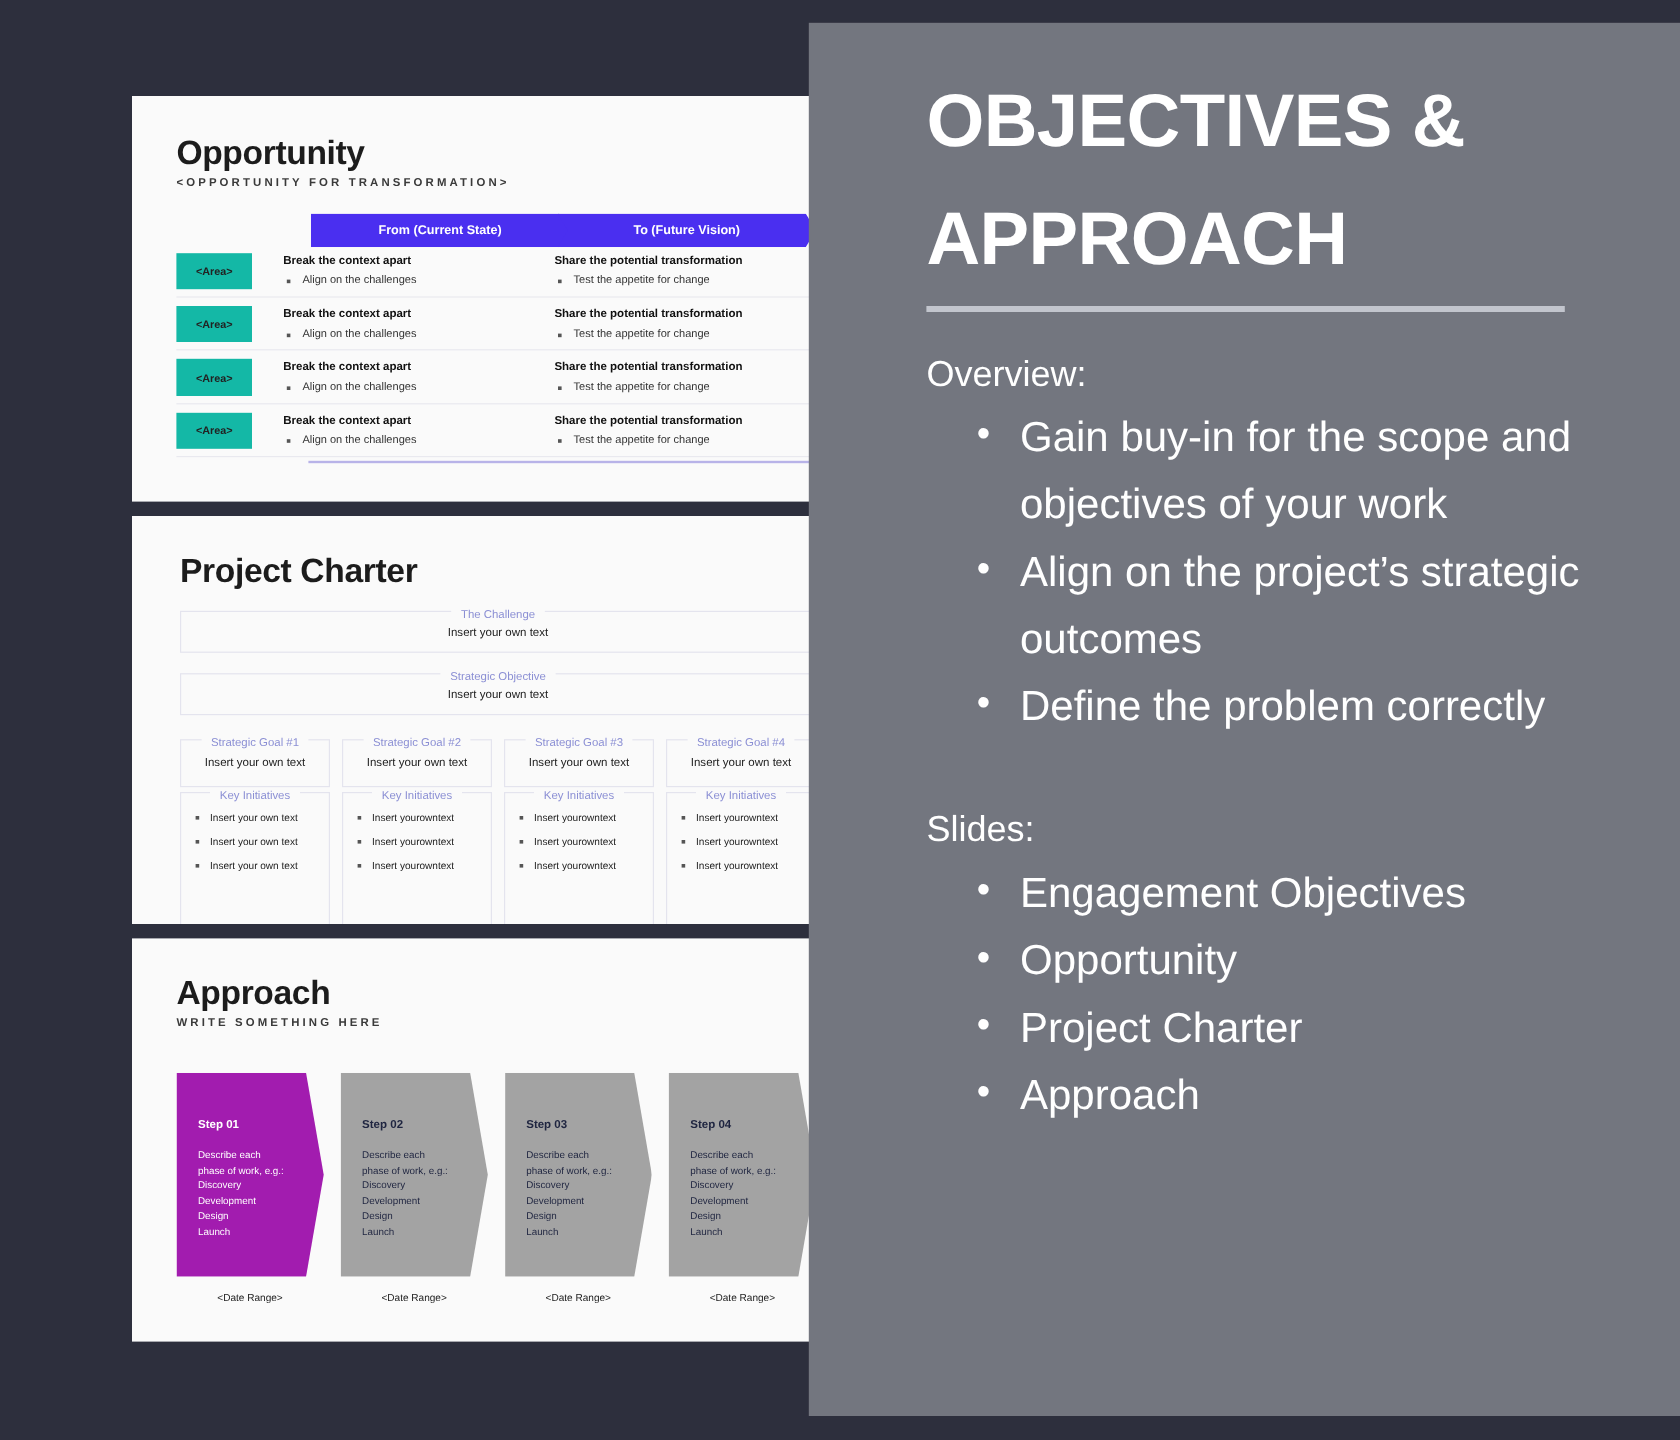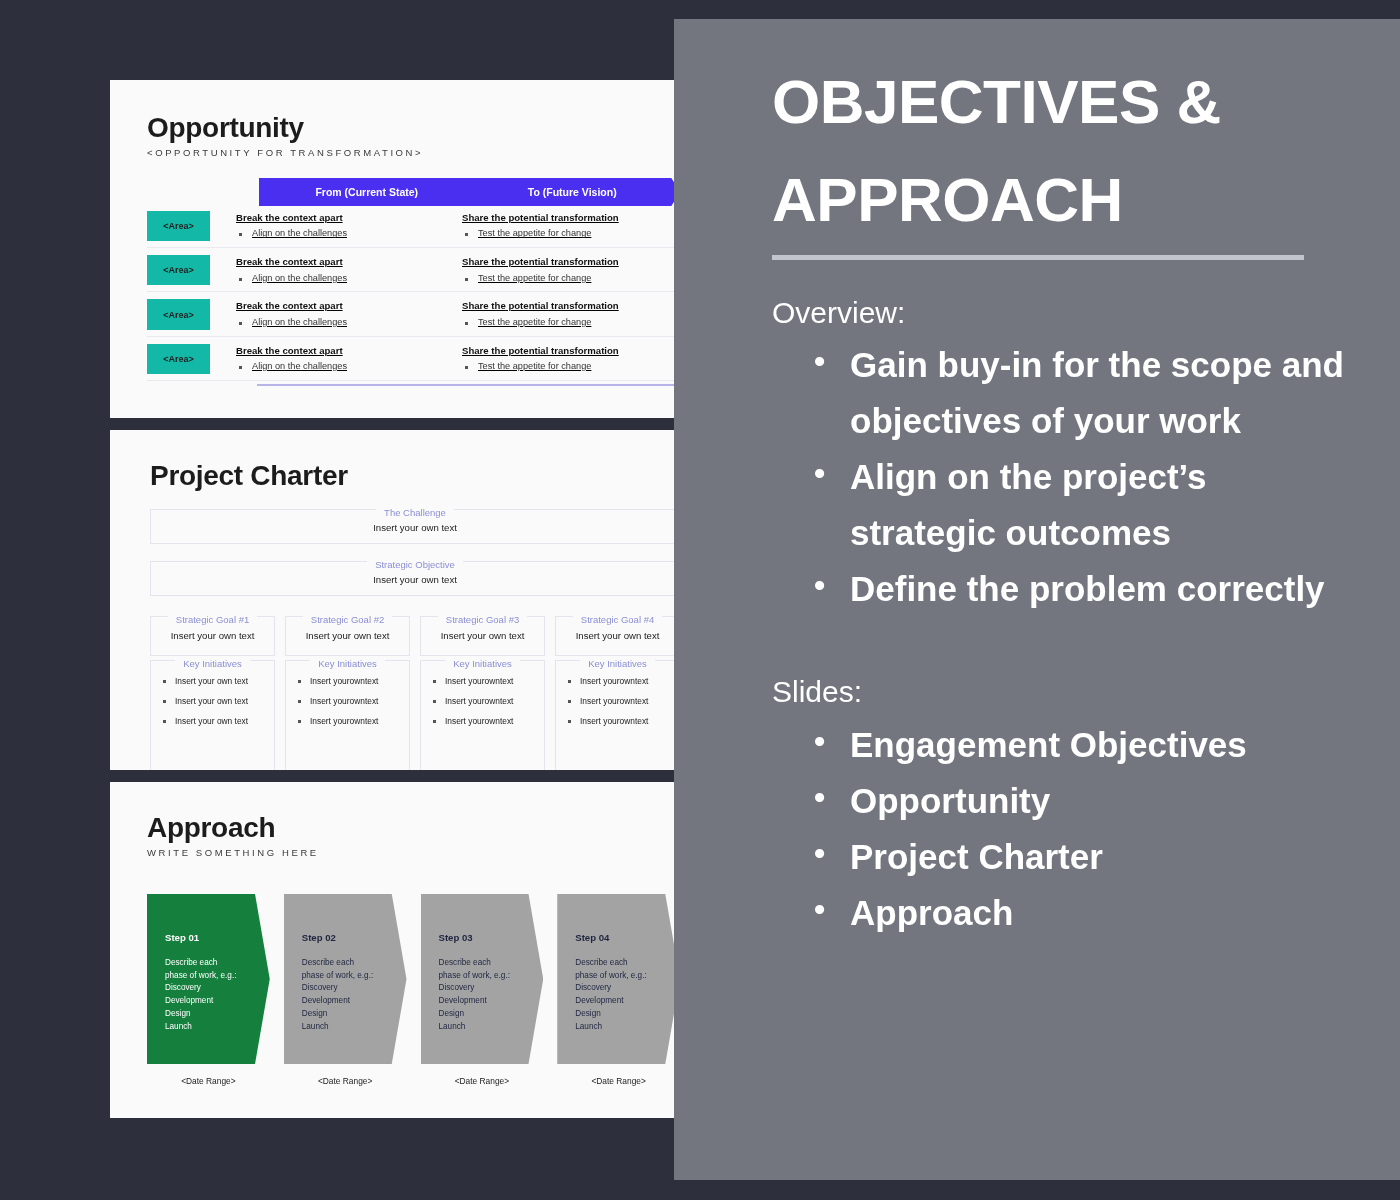--- a/index.html
+++ b/index.html
@@ -28,21 +28,21 @@
   .title-rule {
     width: 532px; height: 5px; background: #c2c5cd;
     margin-top: 6px; margin-bottom: 34px;
   }
   .section-head {
     color: #ffffff; font-size: 30px; font-weight: 400;
     line-height: 1.25; margin-bottom: 6px;
   }
   ul.info-list { list-style: none; margin: 0 0 0 40px; padding: 0; }
   ul.info-list li {
-    color: #ffffff; font-size: 35px; font-weight: 700;
+    color: #ffffff; font-size: 35px; font-weight: 400;
     line-height: 1.6; position: relative; padding-left: 38px;
     max-width: 545px;
   }
   ul.info-list li::before {
     content: "\2022"; position: absolute; left: 2px; top: -1px;
     font-size: 32px; line-height: 1.6;
   }
   .gap-block { height: 56px; }
 
   
@@ -54,21 +54,21 @@
   #card-opportunity { top: 80px;  width: 604px; height: 338px; }
   #card-charter     { top: 430px; width: 604px; height: 340px; }
   #card-approach    { top: 782px; width: 604px; height: 336px; }
 
   .slide-title {
     font-size: 28px; font-weight: 700; color: #1c1c1c;
     letter-spacing: -0.3px;
   }
   .slide-sub {
     font-size: 9.5px; color: #3a3a3a; letter-spacing: 2.6px;
-    margin-top: 3px; font-weight: 400;
+    margin-top: 3px; font-weight: 700;
   }
 
   
   #card-opportunity .body { padding: 32px 34px 0 37px; }
   .arrow-row {
     position: relative; margin-top: 20px; margin-left: 112px;
     height: 26px; display: flex;
   }
   .arrow-seg {
     position: relative; height: 28px; background: #4a2ff0;
@@ -85,21 +85,21 @@
     border-bottom: 1px solid #e9e9ef;
     padding: 7px 0 6px 0;
   }
   .opp-row:last-of-type { border-bottom: none; }
   .area-chip {
     width: 63px; min-height: 30px; background: #14b8a6;
     display: flex; align-items: center; justify-content: center;
     font-size: 9px; font-weight: 700; color: #222;
     margin-right: 26px; flex: none;
   }
-  .opp-col { width: 226px; flex: none; text-decoration: underline; }
+  .opp-col { width: 226px; flex: none; }
   .opp-col .h {
     font-size: 9.6px; font-weight: 700; color: #111; line-height: 1.4;
   }
   .opp-col .b {
     font-size: 9.2px; color: #333; line-height: 1.5;
     padding-left: 16px; position: relative; margin-top: 3px;
   }
   .opp-col .b::before {
     content: ""; position: absolute; left: 3px; top: 6px;
     width: 3px; height: 3px; background: #555;
@@ -140,21 +140,21 @@
 
   
   #card-approach .body { padding: 30px 34px 0 37px; }
   .steps { display: flex; gap: 14px; margin-top: 36px; }
   .step-wrap { flex: 1; }
   .step-shape {
     height: 170px; position: relative;
     clip-path: polygon(0 0, 88% 0, 100% 50%, 88% 100%, 0 100%);
     padding: 38px 28px 0 18px;
   }
-  .step-shape.primary { background: #15803d; }
+  .step-shape.primary { background: #a21caf; }
   .step-shape.primary .step-label,
   .step-shape.primary .step-text { color: #ffffff; }
   .step-shape.alt { background: #a3a3a3; }
   .step-shape.alt .step-label,
   .step-shape.alt .step-text { color: #1f2540; }
   .step-label { font-size: 9.6px; font-weight: 700; }
   .step-text { font-size: 8.2px; line-height: 1.55; margin-top: 14px; }
   .date-range {
     text-align: center; font-size: 8.4px; color: #222;
     margin-top: 12px;

